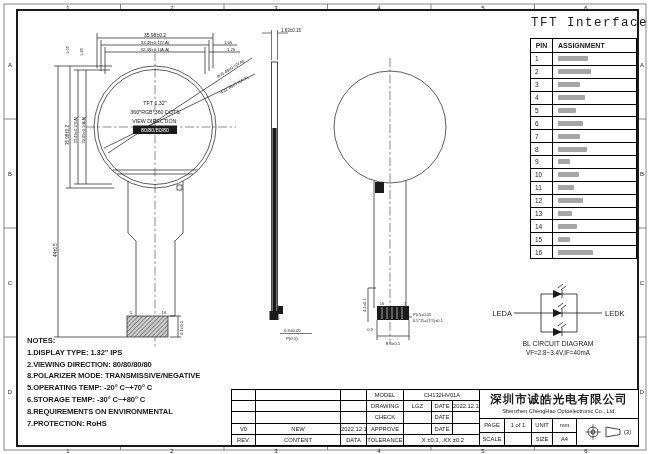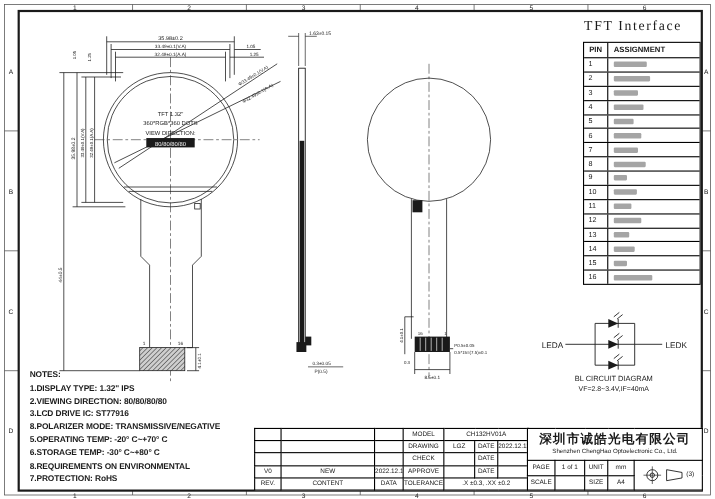--- a/index.html
+++ b/index.html
@@ -2,21 +2,21 @@
 <html><head>
 <meta charset="utf-8">
 <style>
   html,body{margin:0;padding:0;background:#fff;}
   #sheet{position:relative;width:650px;height:454px;background:#fff;overflow:hidden;
          font-family:"Liberation Sans",sans-serif;color:#1a1a1a;}
   svg text{fill:#1a1a1a;font-family:"Liberation Sans",sans-serif;}
   .abs{position:absolute;}
 
   
-  .tft-title{position:absolute;font-family:Liberation Serif, serif;font-size:12.5px;letter-spacing:1.5px;white-space:nowrap;}
+  .tft-title{position:absolute;font-family:Liberation Mono, monospace;font-size:12.5px;letter-spacing:1.5px;white-space:nowrap;}
   .pin-table{position:absolute;border:1.5px solid #000;display:flex;flex-direction:column;box-sizing:border-box;background:#fff;}
   .pin-header{display:flex;height:13px;border-bottom:1px solid #000;font-size:7px;font-weight:bold;align-items:center;flex:0 0 13px;}
   .pin-header .ph-pin{width:22px;border-right:1px solid #000;height:100%;display:flex;align-items:center;justify-content:center;box-sizing:border-box;}
   .pin-header .ph-assign{flex:1;padding-left:5px;}
   #pin-rows{flex:1;display:flex;flex-direction:column;}
   .pin-row{flex:1;display:flex;border-bottom:1px solid #000;align-items:center;}
   .pin-row:last-child{border-bottom:none;}
   .pin-num{width:22px;height:100%;border-right:1px solid #000;display:flex;align-items:center;padding-left:4px;font-size:6.5px;box-sizing:border-box;}
   .pin-assign{flex:1;display:flex;align-items:center;}
   .smudge{height:5px;background:#8f8f8f;filter:blur(0.7px);margin-left:5px;border-radius:1px;opacity:.8;}
@@ -25,21 +25,21 @@
   .notes{position:absolute;font-size:7.6px;font-weight:bold;line-height:11.8px;letter-spacing:-0.1px;white-space:nowrap;}
 
   
   table.tb{position:absolute;border-collapse:collapse;table-layout:fixed;background:#fff;}
   table.tb td{border:1px solid #000;font-size:5.8px;text-align:center;vertical-align:middle;padding:0;overflow:hidden;white-space:nowrap;}
   table.tb{border:1.5px solid #000;}
   td.lbl{font-size:5.6px;}
   td.model-val{font-size:8.5px;text-align:left;padding-left:4px;}
   td.date-val{font-size:5.4px;}
   td.tol-val{font-size:6px;text-align:left;padding-left:3px;}
-  .company-cn{font-family:Liberation Serif, serif;font-size:11.5px;font-weight:bold;letter-spacing:1px;line-height:14px;}
+  .company-cn{font-family:Liberation Mono, monospace;font-size:11.5px;font-weight:bold;letter-spacing:1px;line-height:14px;}
   .company-en{font-size:5.6px;line-height:8px;}
   td.proj-cell{vertical-align:middle;}
   .proj-wrap{display:flex;align-items:center;justify-content:center;gap:2px;}
   .proj-wrap span{font-size:6px;}
 </style>
 </head>
 <body>
 
 <div id="sheet">
 
@@ -348,21 +348,20 @@
           </div>
         </div>
       </div>
 </div>
 
 <div class="notes" style="left:27px;top:335px;width:215px">
   <div>NOTES:</div>
   <div id="notes-list">
         <div class="note-line">1.DISPLAY TYPE:  1.32" IPS</div>
         <div class="note-line">2.VIEWING DIRECTION: 80/80/80/80</div>
-        <div class="note-line">3.LCD DRIVE IC: ST77916</div>
         <div class="note-line">8.POLARIZER MODE: TRANSMISSIVE/NEGATIVE</div>
         <div class="note-line">5.OPERATING TEMP: -20° C~+70° C</div>
         <div class="note-line">6.STORAGE TEMP: -30° C~+80° C</div>
         <div class="note-line">8.REQUIREMENTS ON ENVIRONMENTAL</div>
         <div class="note-line">7.PROTECTION: RoHS</div>
       </div>
 </div>
 
 <table class="tb" style="left:231px;top:389px;width:249px;height:57px">
   <colgroup>

